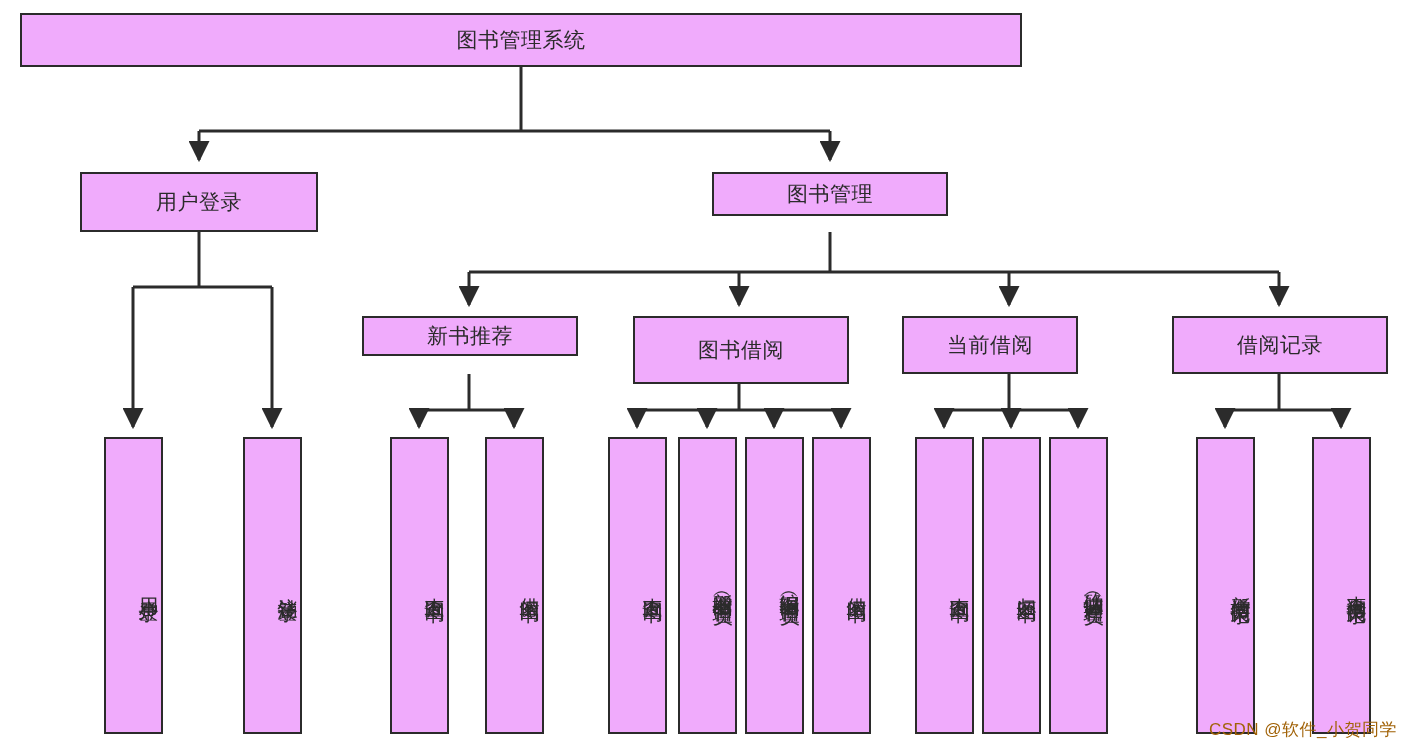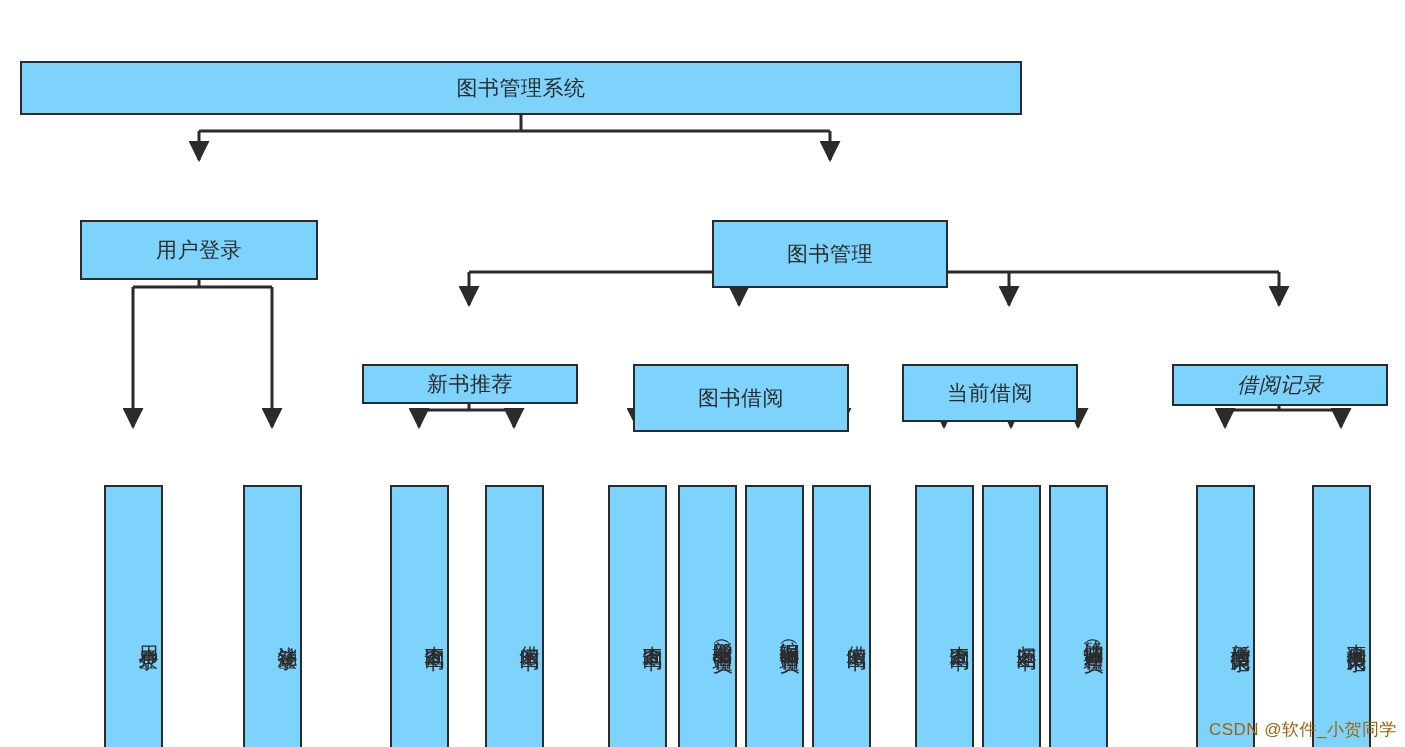--- a/index.html
+++ b/index.html
@@ -21,31 +21,30 @@
     position: absolute;
     left: 0;
     top: 0;
     width: 1405px;
     height: 747px;
   }
   .node {
     position: absolute;
     box-sizing: border-box;
     border: 2px solid #2b2b2b;
-    background: #7dd3fc;
+    background: #f0abfc;
     color: #2b2b2b;
     display: flex;
     align-items: center;
     justify-content: center;
     text-align: center;
     font-size: 21px;
     line-height: 1.25;
     letter-spacing: 0.5px;
     z-index: 2;
-    margin-top: 48px;
   }
   .node.leaf {
     writing-mode: vertical-rl;
     text-orientation: upright;
     font-size: 20px;
     letter-spacing: 2px;
     padding: 6px 0;
     align-items: flex-start;
     justify-content: center;
   }
@@ -118,34 +117,34 @@
     </g>
   </svg>
 
   <div class="node" style="left:20px; top:13px; width:1002px; height:54px;">
     <span class="lbl">图书管理系统</span>
   </div>
 
   <div class="node" style="left:80px; top:172px; width:238px; height:60px;">
     <span class="lbl">用户登录</span>
   </div>
-  <div class="node" style="left:712px; top:172px; width:236px; height:68px;">
+  <div class="node" style="left:712px; top:172px; width:236px; height:44px;">
     <span class="lbl">图书管理</span>
   </div>
 
   <div class="node" style="left:362px; top:316px; width:216px; height:40px;">
     <span class="lbl">新书推荐</span>
   </div>
   <div class="node" style="left:633px; top:316px; width:216px; height:68px;">
     <span class="lbl">图书借阅</span>
   </div>
   <div class="node" style="left:902px; top:316px; width:176px; height:58px;">
     <span class="lbl">当前借阅</span>
   </div>
-  <div class="node" style="left:1172px; top:316px; width:216px; height:42px;font-style:italic;">
+  <div class="node" style="left:1172px; top:316px; width:216px; height:58px;">
     <span class="lbl">借阅记录</span>
   </div>
 
   <div class="node leaf" style="left:104px; top:437px; width:59px; height:297px;">
     <span class="lbl">用户登录</span>
   </div>
   <div class="node leaf" style="left:243px; top:437px; width:59px; height:297px;">
     <span class="lbl">注销登录</span>
   </div>
 

